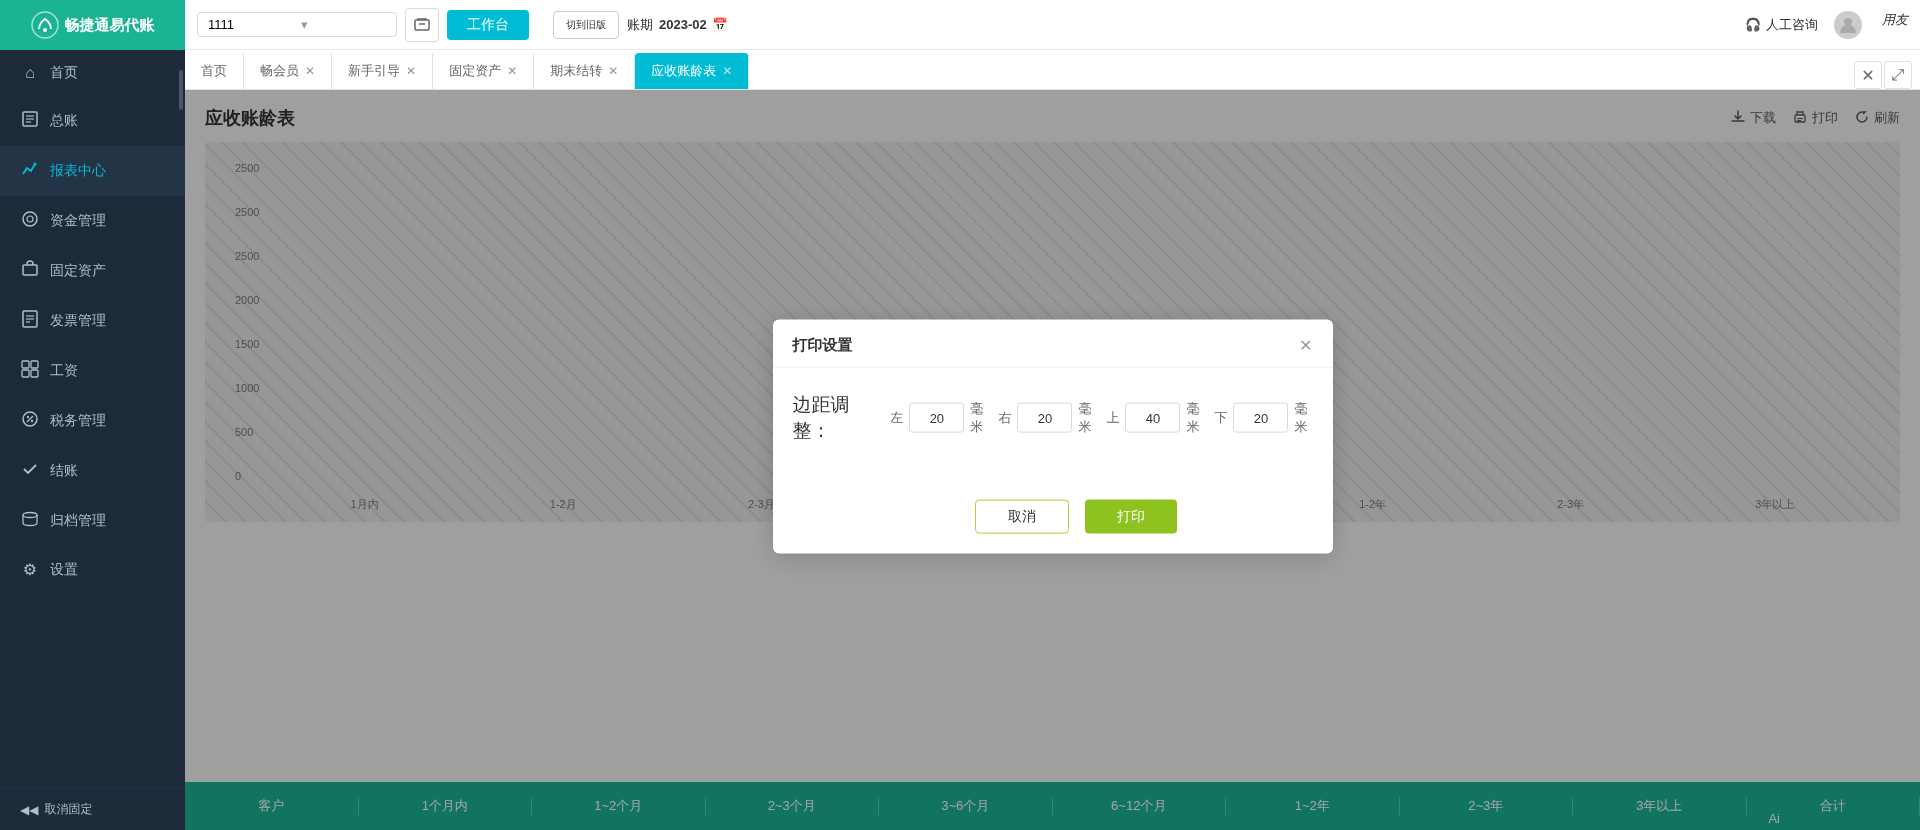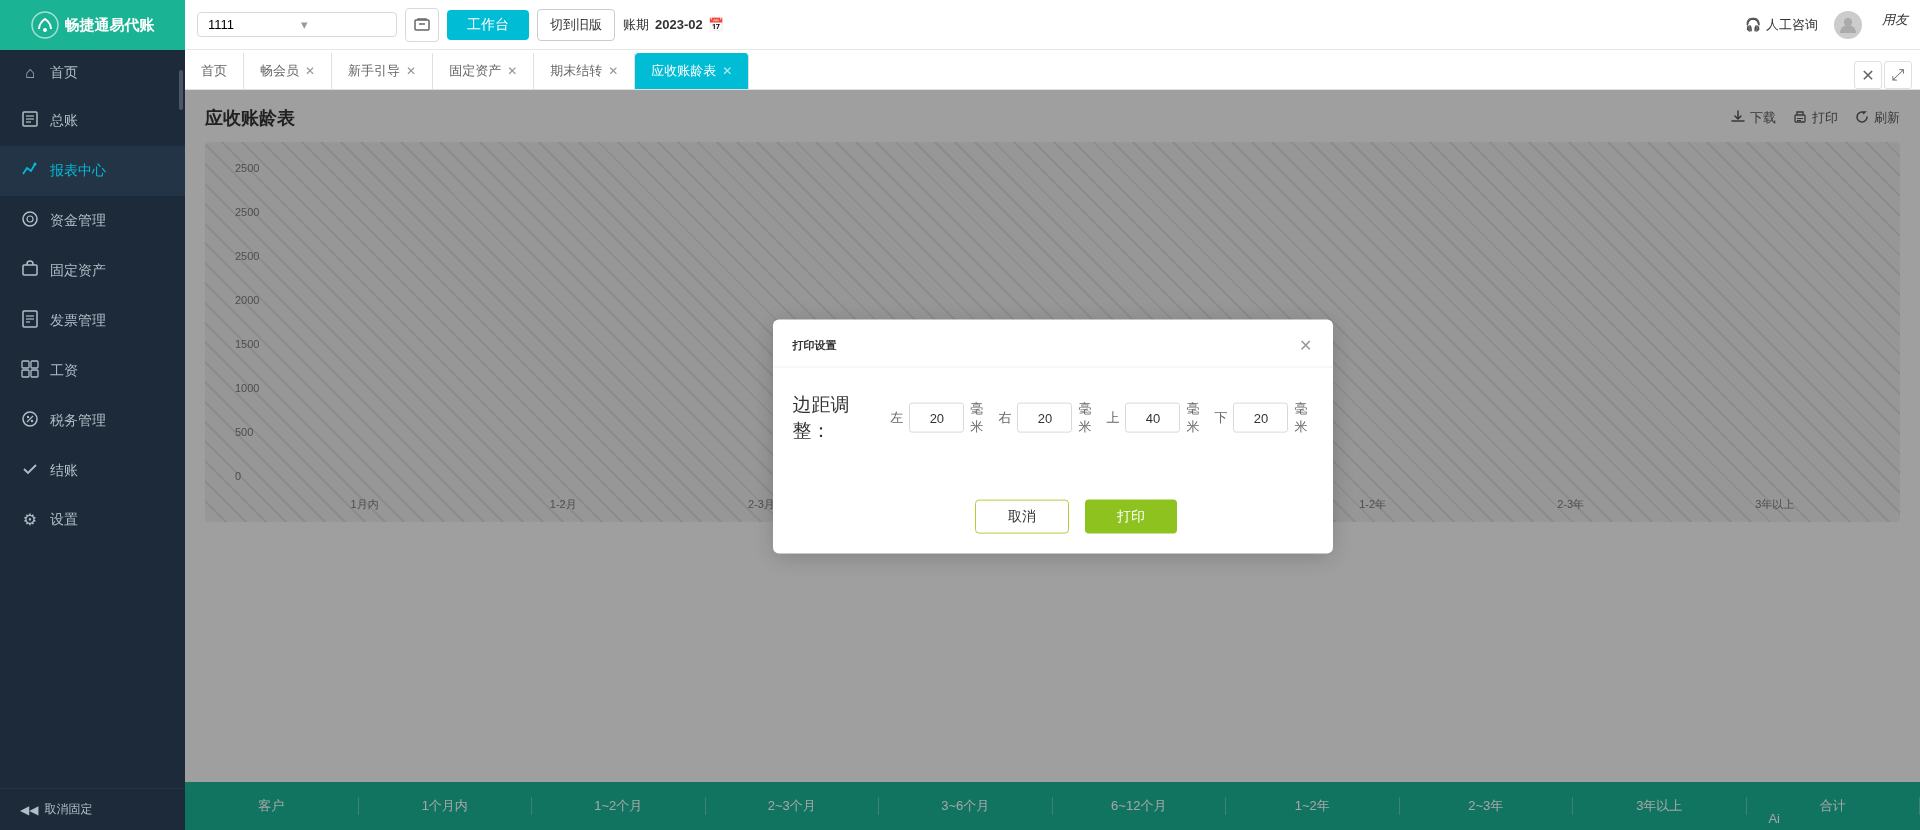--- a/index.html
+++ b/index.html
@@ -67,21 +67,22 @@
       cursor: pointer;
       font-size: 14px;
     }
     .switch-old-btn {
       background: #fff;
       color: #333;
       border: 1px solid #ccc;
       border-radius: 4px;
       padding: 6px 12px;
       cursor: pointer;
-      font-size: 13px;
+      font-size: 10px;
+      margin-left: 16px;
     }
     .period-area {
       display: flex;
       align-items: center;
       gap: 6px;
       color: #333;
       font-size: 13px;
     }
     .period-area .period-value { font-weight: bold; }
     .header-right {
@@ -367,21 +368,21 @@
       box-shadow: 0 4px 24px rgba(0,0,0,0.18);
     }
     .dialog-header {
       padding: 16px 20px 12px;
       border-bottom: 1px solid #f0f0f0;
       display: flex;
       align-items: center;
       justify-content: space-between;
     }
     .dialog-title {
-      font-size: 11px;
+      font-size: 15px;
       font-weight: bold;
       color: #333;
     }
     .dialog-close {
       cursor: pointer;
       color: #999;
       font-size: 16px;
     }
     .dialog-body {
       padding: 24px 20px;
@@ -578,20 +579,29 @@
       </div>
       <div class="sidebar-item">
         <span class="s-icon">
           <svg width="18" height="18" viewBox="0 0 18 18">
               <polyline points="3,9 7,13 15,5" stroke="#b0bec5" stroke-width="1.8" fill="none"></polyline>
             </svg>
         </span>
         <span>结账</span>
       </div>
       <div class="sidebar-item">
+        <span class="s-icon">
+          <svg width="18" height="18" viewBox="0 0 18 18">
+              <ellipse cx="9" cy="5" rx="7" ry="2.5" stroke="#b0bec5" stroke-width="1.3" fill="none"></ellipse>
+              <path d="M2 5v8c0 1.4 3.1 2.5 7 2.5s7-1.1 7-2.5V5" stroke="#b0bec5" stroke-width="1.3" fill="none"></path>
+            </svg>
+        </span>
+        <span>归档管理</span>
+      </div>
+      <div class="sidebar-item">
         <span class="s-icon">⚙</span>
         <span>设置</span>
       </div>
     </div>
     <div class="sidebar-scrollbar"></div>
     <div class="sidebar-collapse">
       <span>◀◀</span>
       <span>取消固定</span>
     </div>
   </div>

